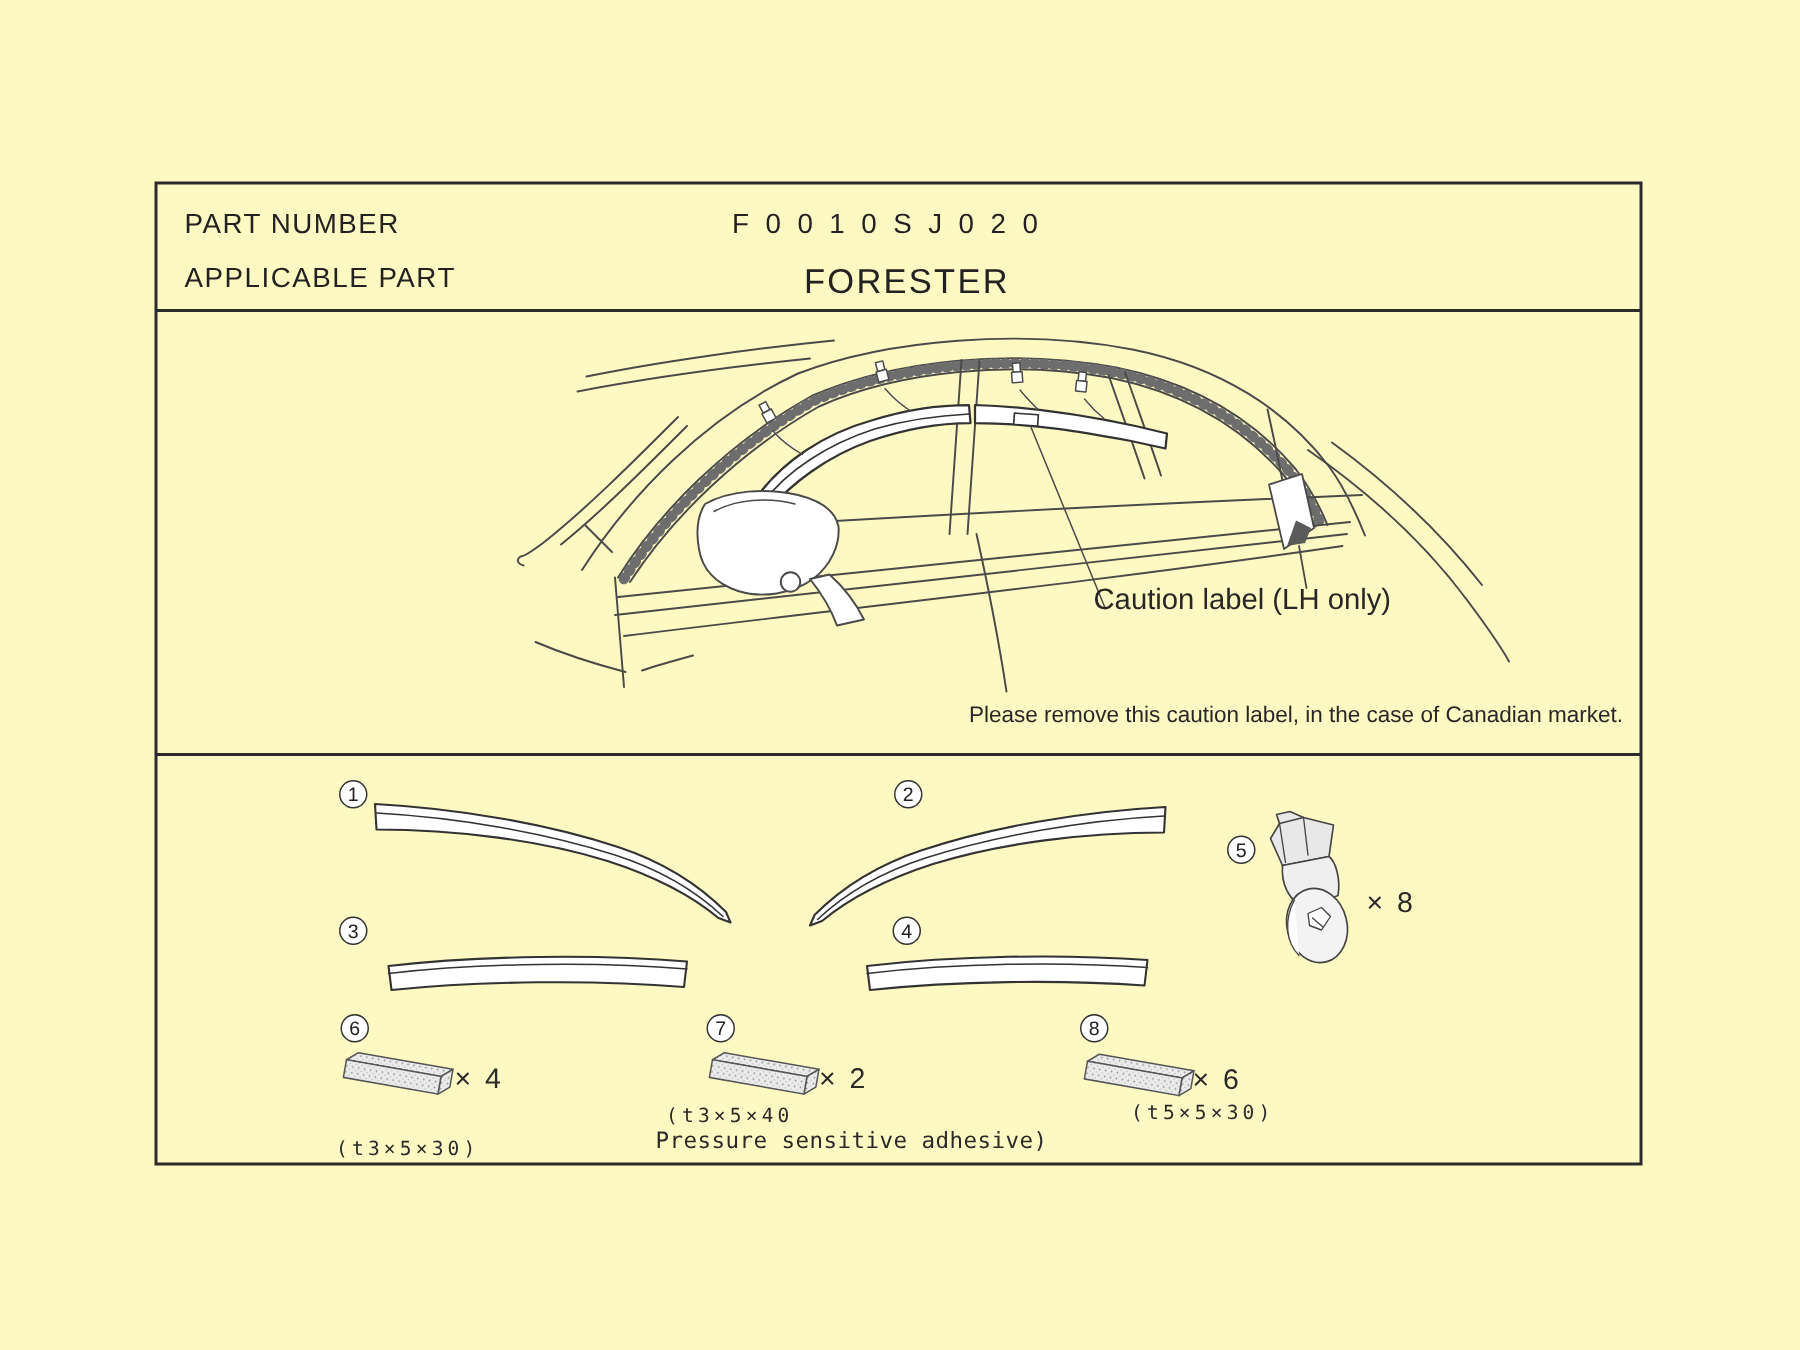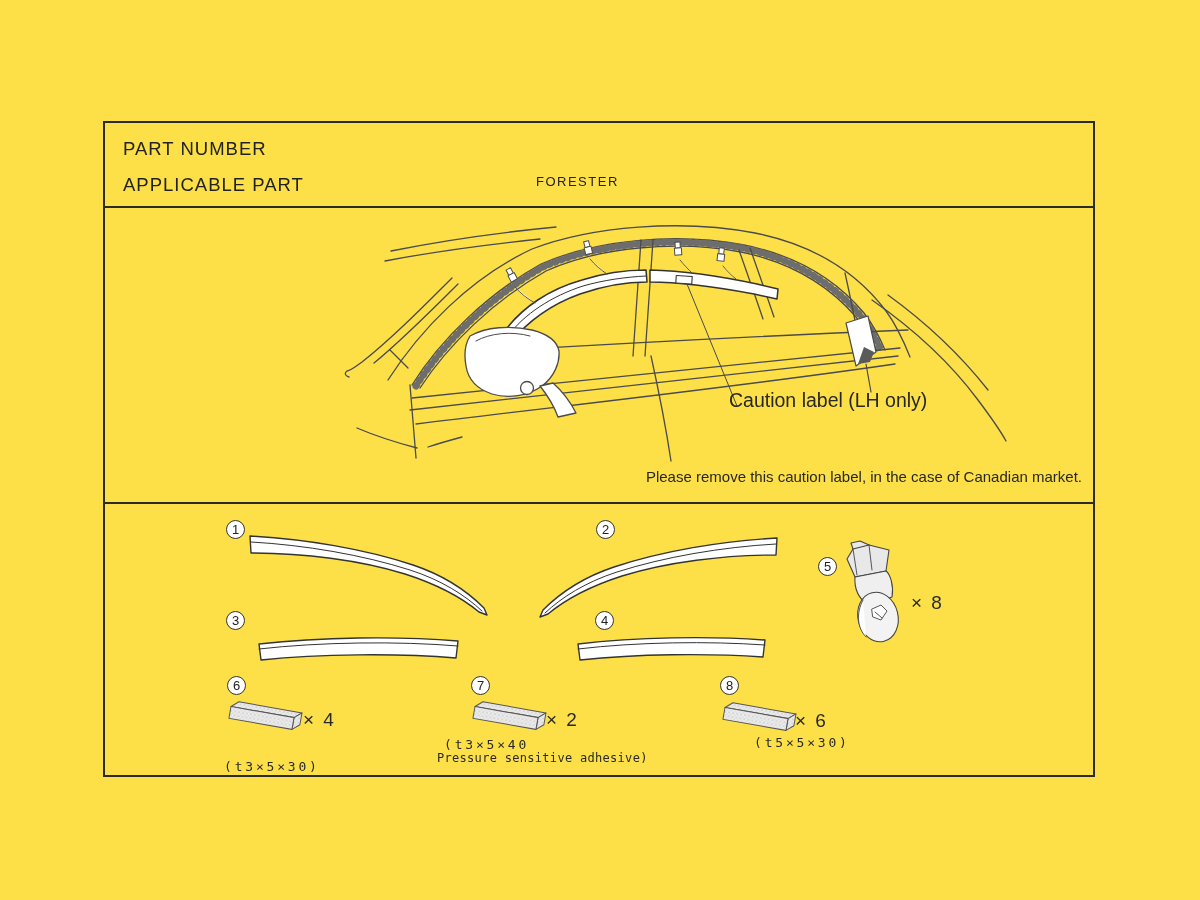--- a/index.html
+++ b/index.html
@@ -1,32 +1,32 @@
 <!DOCTYPE html>
 <html><head>
 <meta charset="utf-8">
 <style>
   html,body{margin:0;padding:0;background:#fff;}
   body{width:1200px;height:900px;overflow:hidden;position:relative;
        font-family:"Liberation Sans",sans-serif;color:#1e1e1e;}
-  .sheet{position:absolute;inset:0;background:#fde047;text-decoration:underline;}
+  .sheet{position:absolute;inset:0;background:#fef9c3;text-decoration:underline;}
   .frame{position:absolute;left:103px;top:121px;width:992px;height:656px;
          border:2px solid #2b2b2b;box-sizing:border-box;}
   .divider{position:absolute;left:104px;width:990px;height:2px;background:#2b2b2b;}
   #divider-header{top:206px;}
   #divider-parts{top:502px;}
   .t{position:absolute;white-space:nowrap;line-height:1.1;}
   .hdr{font-size:18.5px;letter-spacing:1px;color:#222;}
   .pn-val{font-size:18.5px;letter-spacing:11px;color:#222;}
-  .model-val{font-size:13px;letter-spacing:1.5px;color:#222;}
+  .model-val{font-size:23px;letter-spacing:1.5px;color:#222;}
   .callout{font-size:19.5px;color:#272727;}
   .note{font-size:15px;color:#272727;text-align:right;width:662px;}
   .qty{font-size:19px;letter-spacing:2px;color:#2a2a2a;}
   .spec{font-family:"DejaVu Sans Mono",monospace;font-size:13px;letter-spacing:2.8px;color:#2a2a2a;}
-  .spec2{font-family:"DejaVu Sans Mono",monospace;font-size:12px;letter-spacing:0.3px;color:#2a2a2a;}
+  .spec2{font-family:"DejaVu Sans Mono",monospace;font-size:15px;letter-spacing:0.3px;color:#2a2a2a;}
   .circ{position:absolute;width:19px;height:19px;border:1.4px solid #333;border-radius:50%;
         box-sizing:border-box;display:flex;align-items:center;justify-content:center;
         font-size:13px;color:#222;background:#fff;}
   svg.art{position:absolute;left:0;top:0;width:1200px;height:900px;}
 </style>
 </head>
 <body>
 
 <div class="sheet">
 
@@ -166,20 +166,21 @@
         <path d="M -32,-3 L 32,-3 L 32,9 L -32,9 Z" fill="url(#stip)"></path>
       </g>
     </g>
   </svg>
 
   <div class="frame"></div>
   <div class="divider" id="divider-header"></div>
   <div class="divider" id="divider-parts"></div>
 
   <div class="t hdr" style="left:123px;top:139px;">PART NUMBER</div>
+  <div class="t pn-val" style="left:488px;top:139px;">F0010SJ020</div>
   <div class="t hdr" style="left:123px;top:175px;">APPLICABLE PART</div>
   <div class="t model-val" style="left:536px;top:175px;">FORESTER</div>
 
   <div class="t callout" style="left:729px;top:390px;">Caution label (LH only)</div>
   <div class="t note" style="left:420px;top:469px;">Please remove this caution label, in the case of Canadian market.</div>
 
   <div class="circ" style="left:226px;top:520px;">
       <span>1</span>
     </div>
   <div class="circ" style="left:596px;top:520px;">

